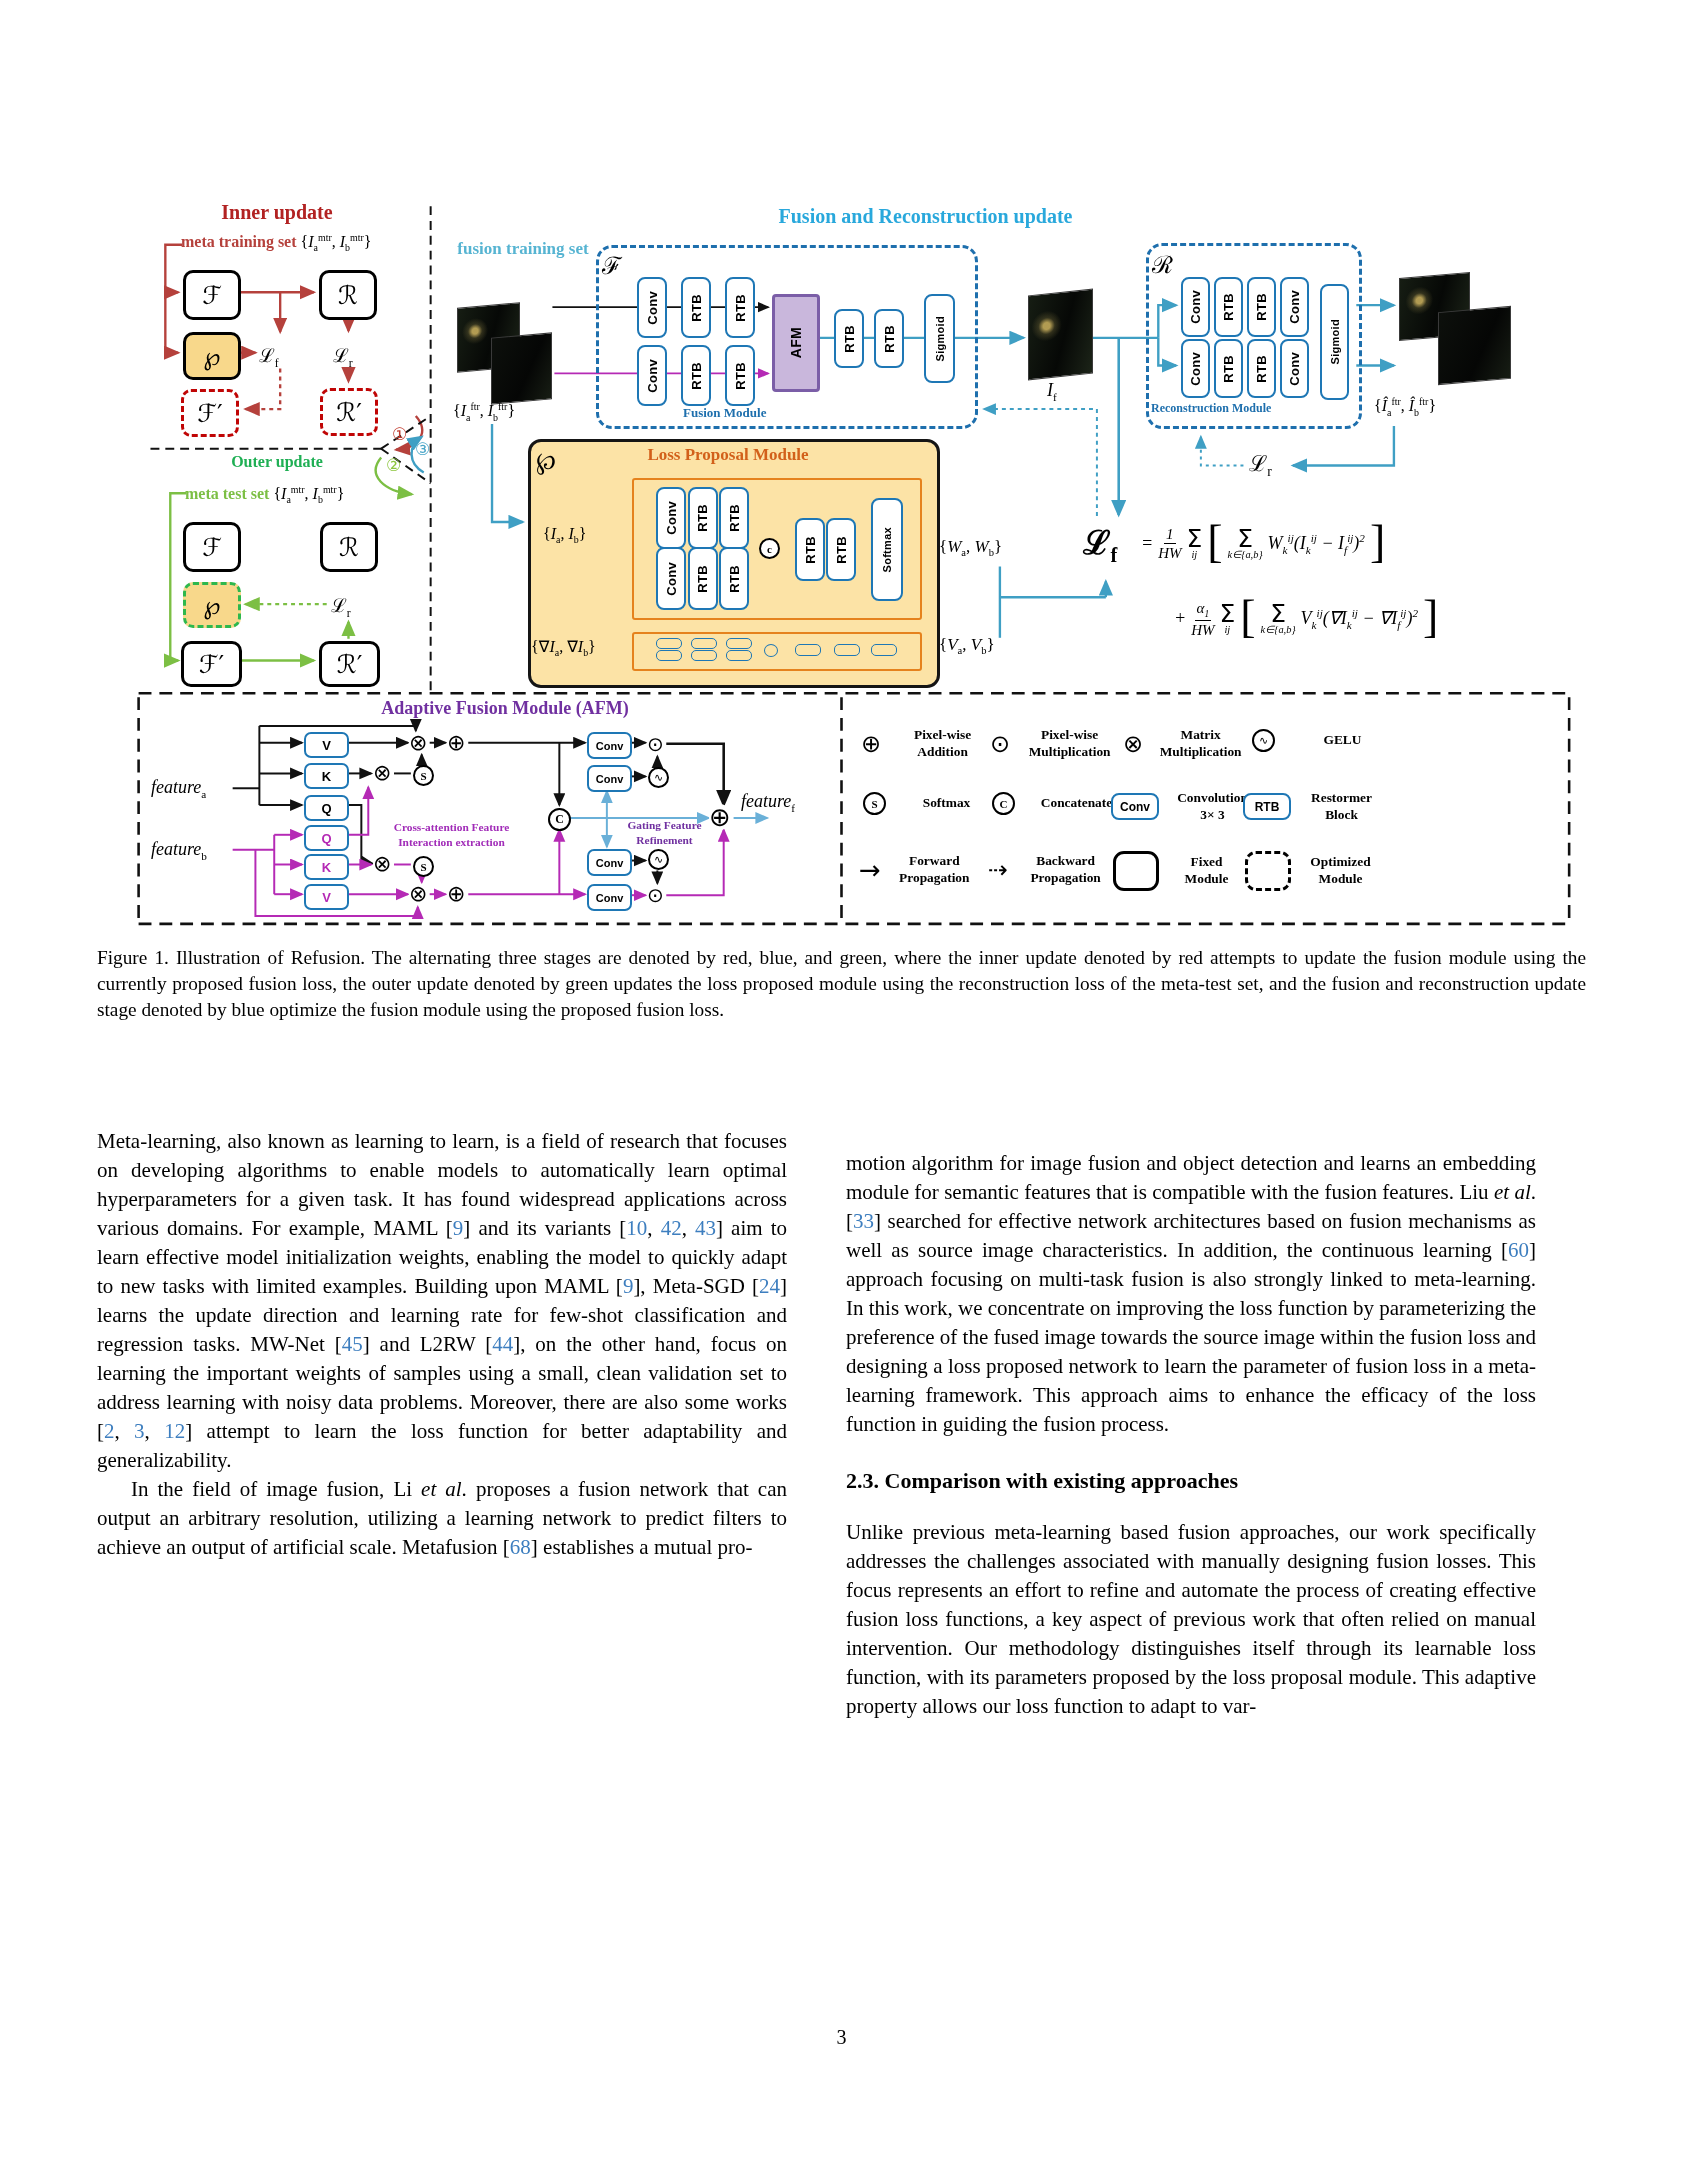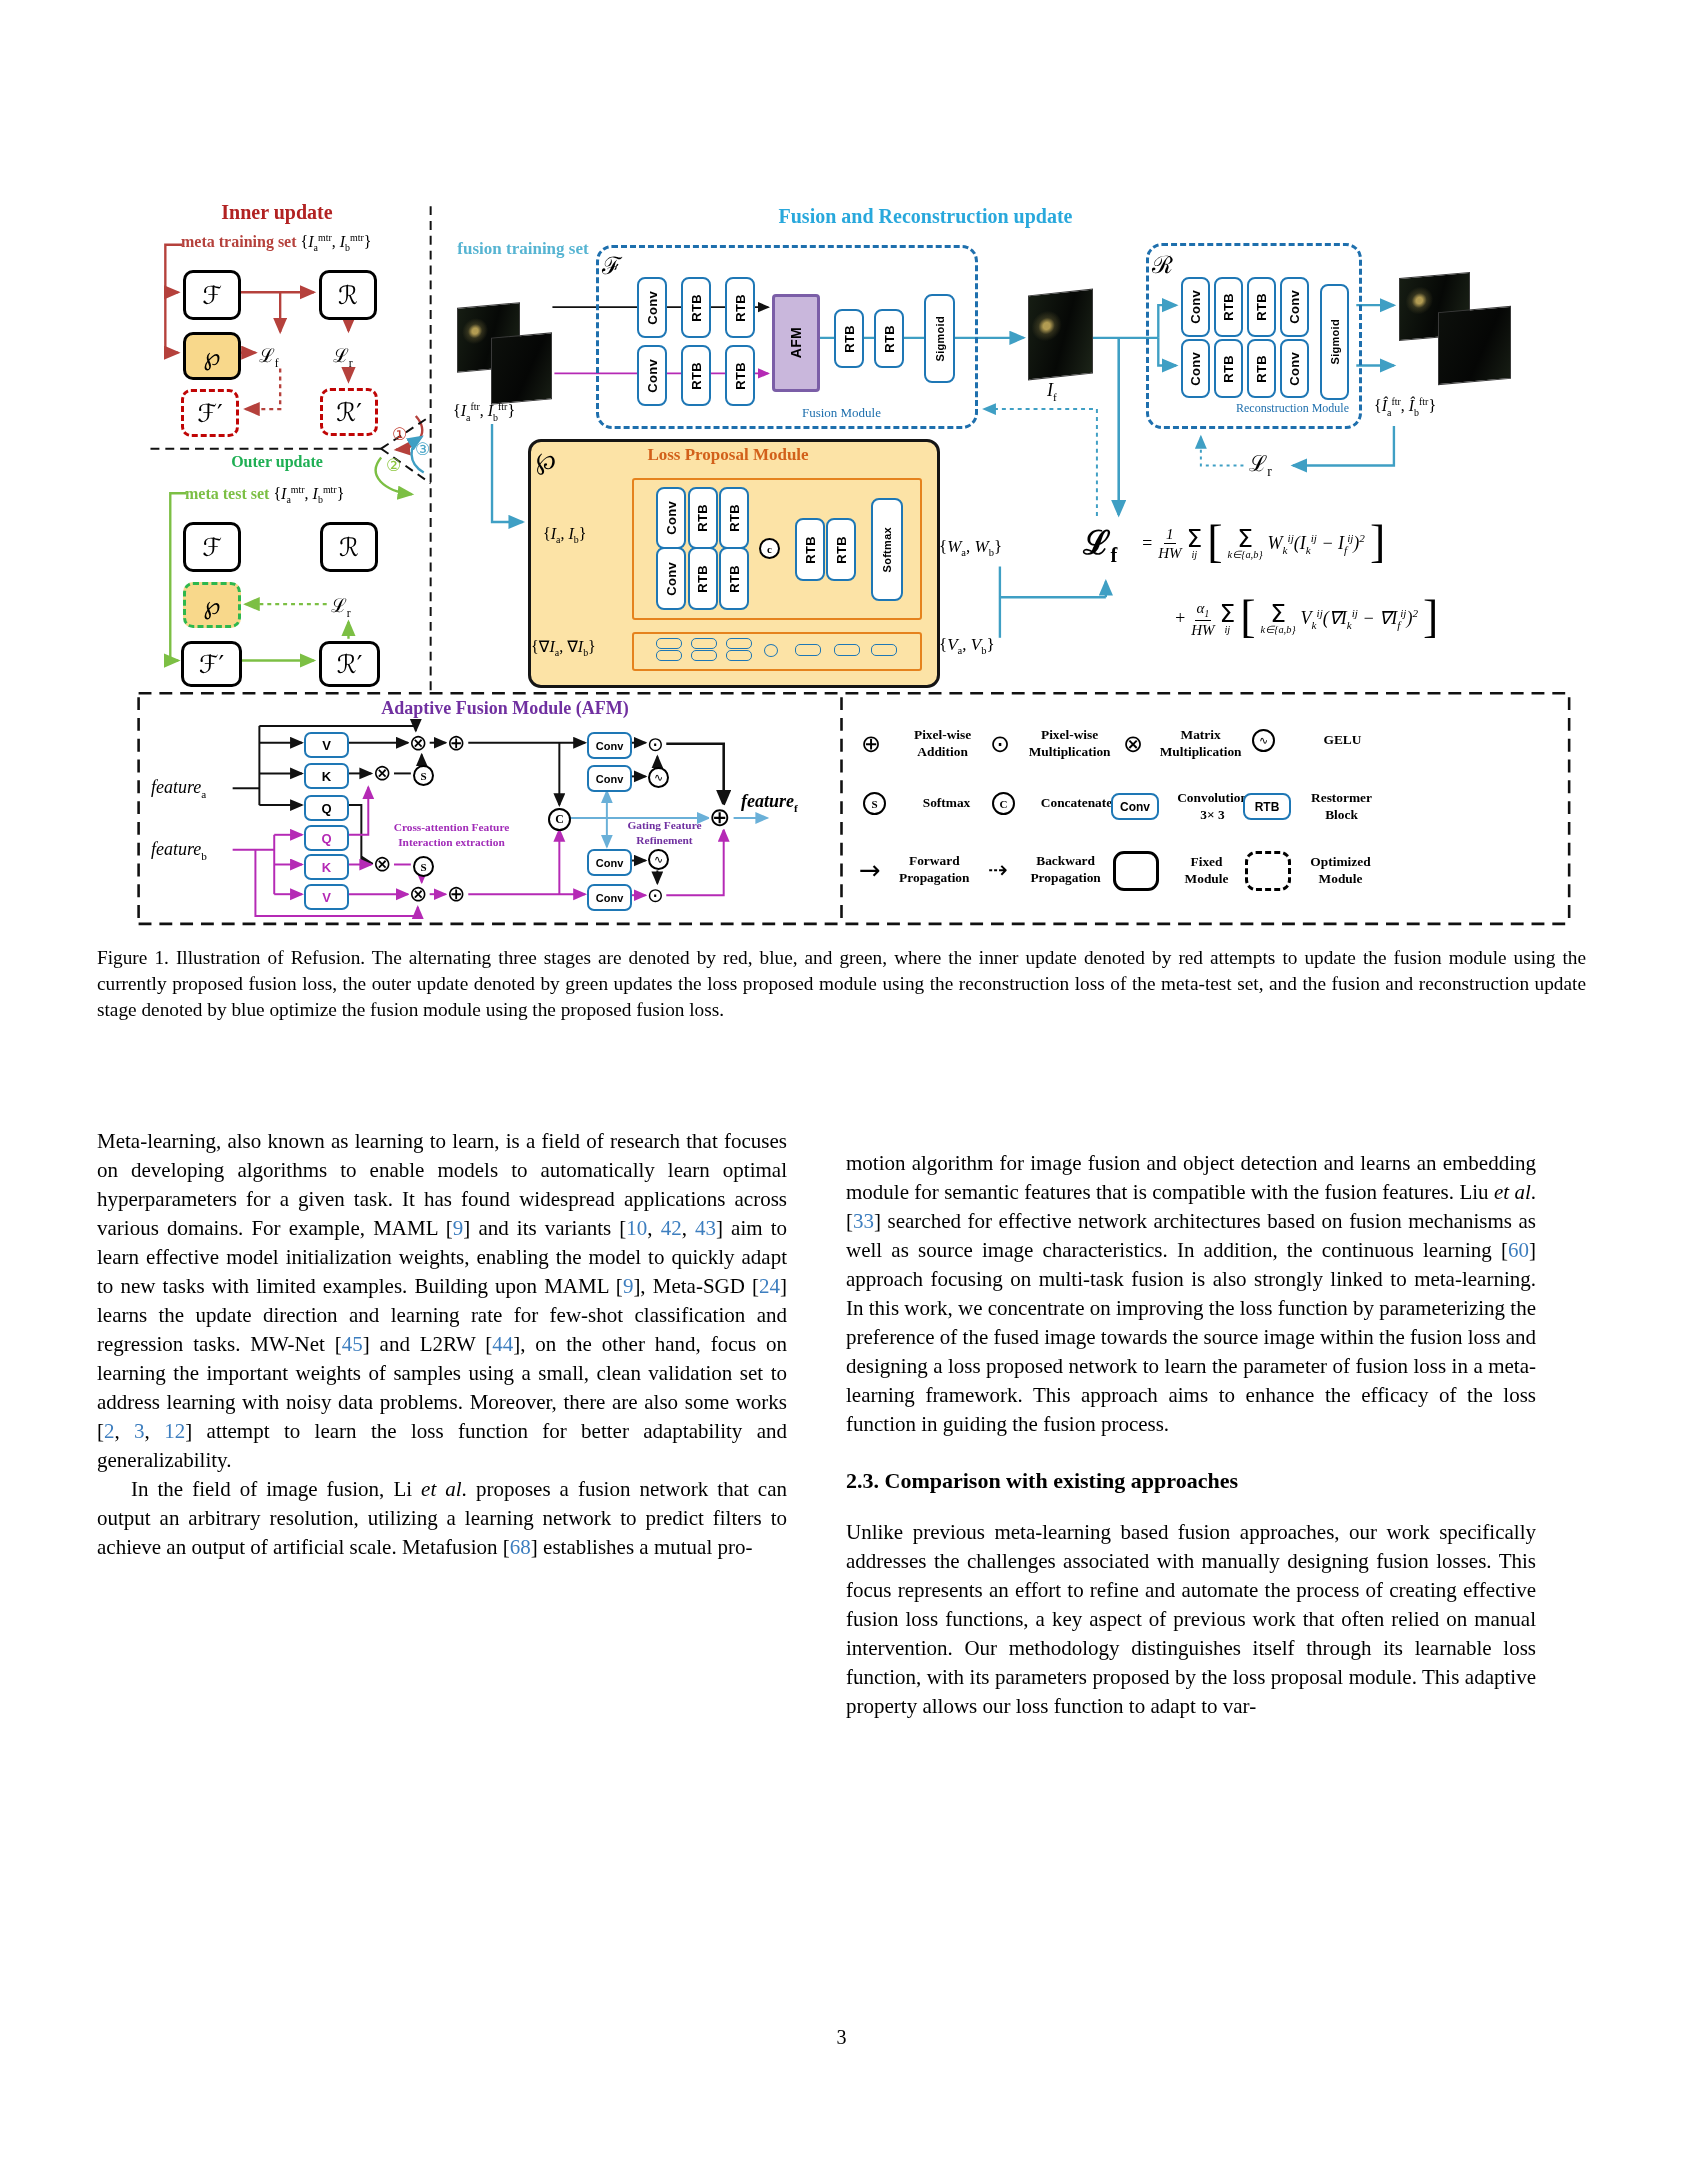--- a/index.html
+++ b/index.html
@@ -45,21 +45,21 @@
   .hconv{position:absolute;z-index:3;width:41px;height:23px;background:#fff;border:2.2px solid #1e77b5;border-radius:7px;
       display:flex;align-items:center;justify-content:center;font:700 11px "Liberation Sans",sans-serif;}
   
   .photo{position:absolute;z-index:2;border:1px solid #3a3a3a;
      background:radial-gradient(circle at 28% 38%,rgba(195,170,90,.9) 0 5%,rgba(120,110,60,.35) 12%,transparent 22%),
      linear-gradient(105deg,#161d13,#060806 55%,#1c2418);}
   .photo.plain{background:linear-gradient(115deg,#0d100c,#050605 60%,#171d14);}
   
   .mlabel{position:absolute;z-index:3;font-size:16px;font-family:"Liberation Serif",serif;}
   .stitle{position:absolute;z-index:3;font-weight:700;text-align:center;}
-  .modcap{position:absolute;z-index:3;color:#1e6fad;font-weight:400;text-align:right;
+  .modcap{position:absolute;z-index:3;color:#1e6fad;font-weight:700;text-align:left;
           font-family:"Liberation Serif",serif;}
   .steps{position:absolute;z-index:4;font-family:"DejaVu Sans",sans-serif;font-size:17px;line-height:1;}
   
   .fml{position:absolute;z-index:3;display:flex;align-items:center;gap:5px;
        font-family:"Liberation Serif",serif;font-style:italic;font-size:18px;}
   .fml .bb{font-size:46px;font-weight:400;font-style:normal;line-height:.9;transform:translateY(-2px);}
   .sum{display:inline-flex;flex-direction:column;align-items:center;font-style:normal;line-height:1;}
   .sum .sg{font-size:25px;font-family:"DejaVu Sans",sans-serif;}
   .sum .sb{font-size:10.4px;font-style:italic;margin-top:-1px;}
   .frac{display:inline-flex;flex-direction:column;align-items:center;font-size:15px;line-height:1.2;}
@@ -439,21 +439,21 @@
         <span class="sg">Σ</span>
           <span class="sb">k∈{a,b}</span>
       </span>
       <span><i>V</i><sub>k</sub><sup>ij</sup>(∇<i>I</i><sub>k</sub><sup>ij</sup> − ∇<i>I</i><sub>f</sub><sup>ij</sup>)<sup>2</sup></span>
       <span class="bb">]</span>
     </div>
 
     <div class="stitle" style="left:317px;top:698px;width:376px;font-size:18px;color:#7030a0;">Adaptive Fusion Module  (AFM)</div>
     <div class="mlabel" style="left:151px;top:777px;font-size:18px;"><i>feature</i><sub>a</sub></div>
     <div class="mlabel" style="left:151px;top:839px;font-size:18px;"><i>feature</i><sub>b</sub></div>
-    <div class="mlabel" style="left:741px;top:791px;font-size:18px;font-weight:bold;"><i>feature</i><sub>f</sub></div>
+    <div class="mlabel" style="left:741px;top:791px;font-size:18px;"><i>feature</i><sub>f</sub></div>
 
     <div class="qkv" style="left:304px;top:732px;">V</div>
     <div class="qkv" style="left:304px;top:763px;">K</div>
     <div class="qkv" style="left:304px;top:795px;">Q</div>
     <div class="qkv b" style="left:304px;top:825px;">Q</div>
     <div class="qkv b" style="left:304px;top:854px;">K</div>
     <div class="qkv b" style="left:304px;top:884px;">V</div>
 
     <span class="op" style="left:409px;top:732px;">⊗</span>
     <span class="op" style="left:447px;top:732px;">⊕</span>

